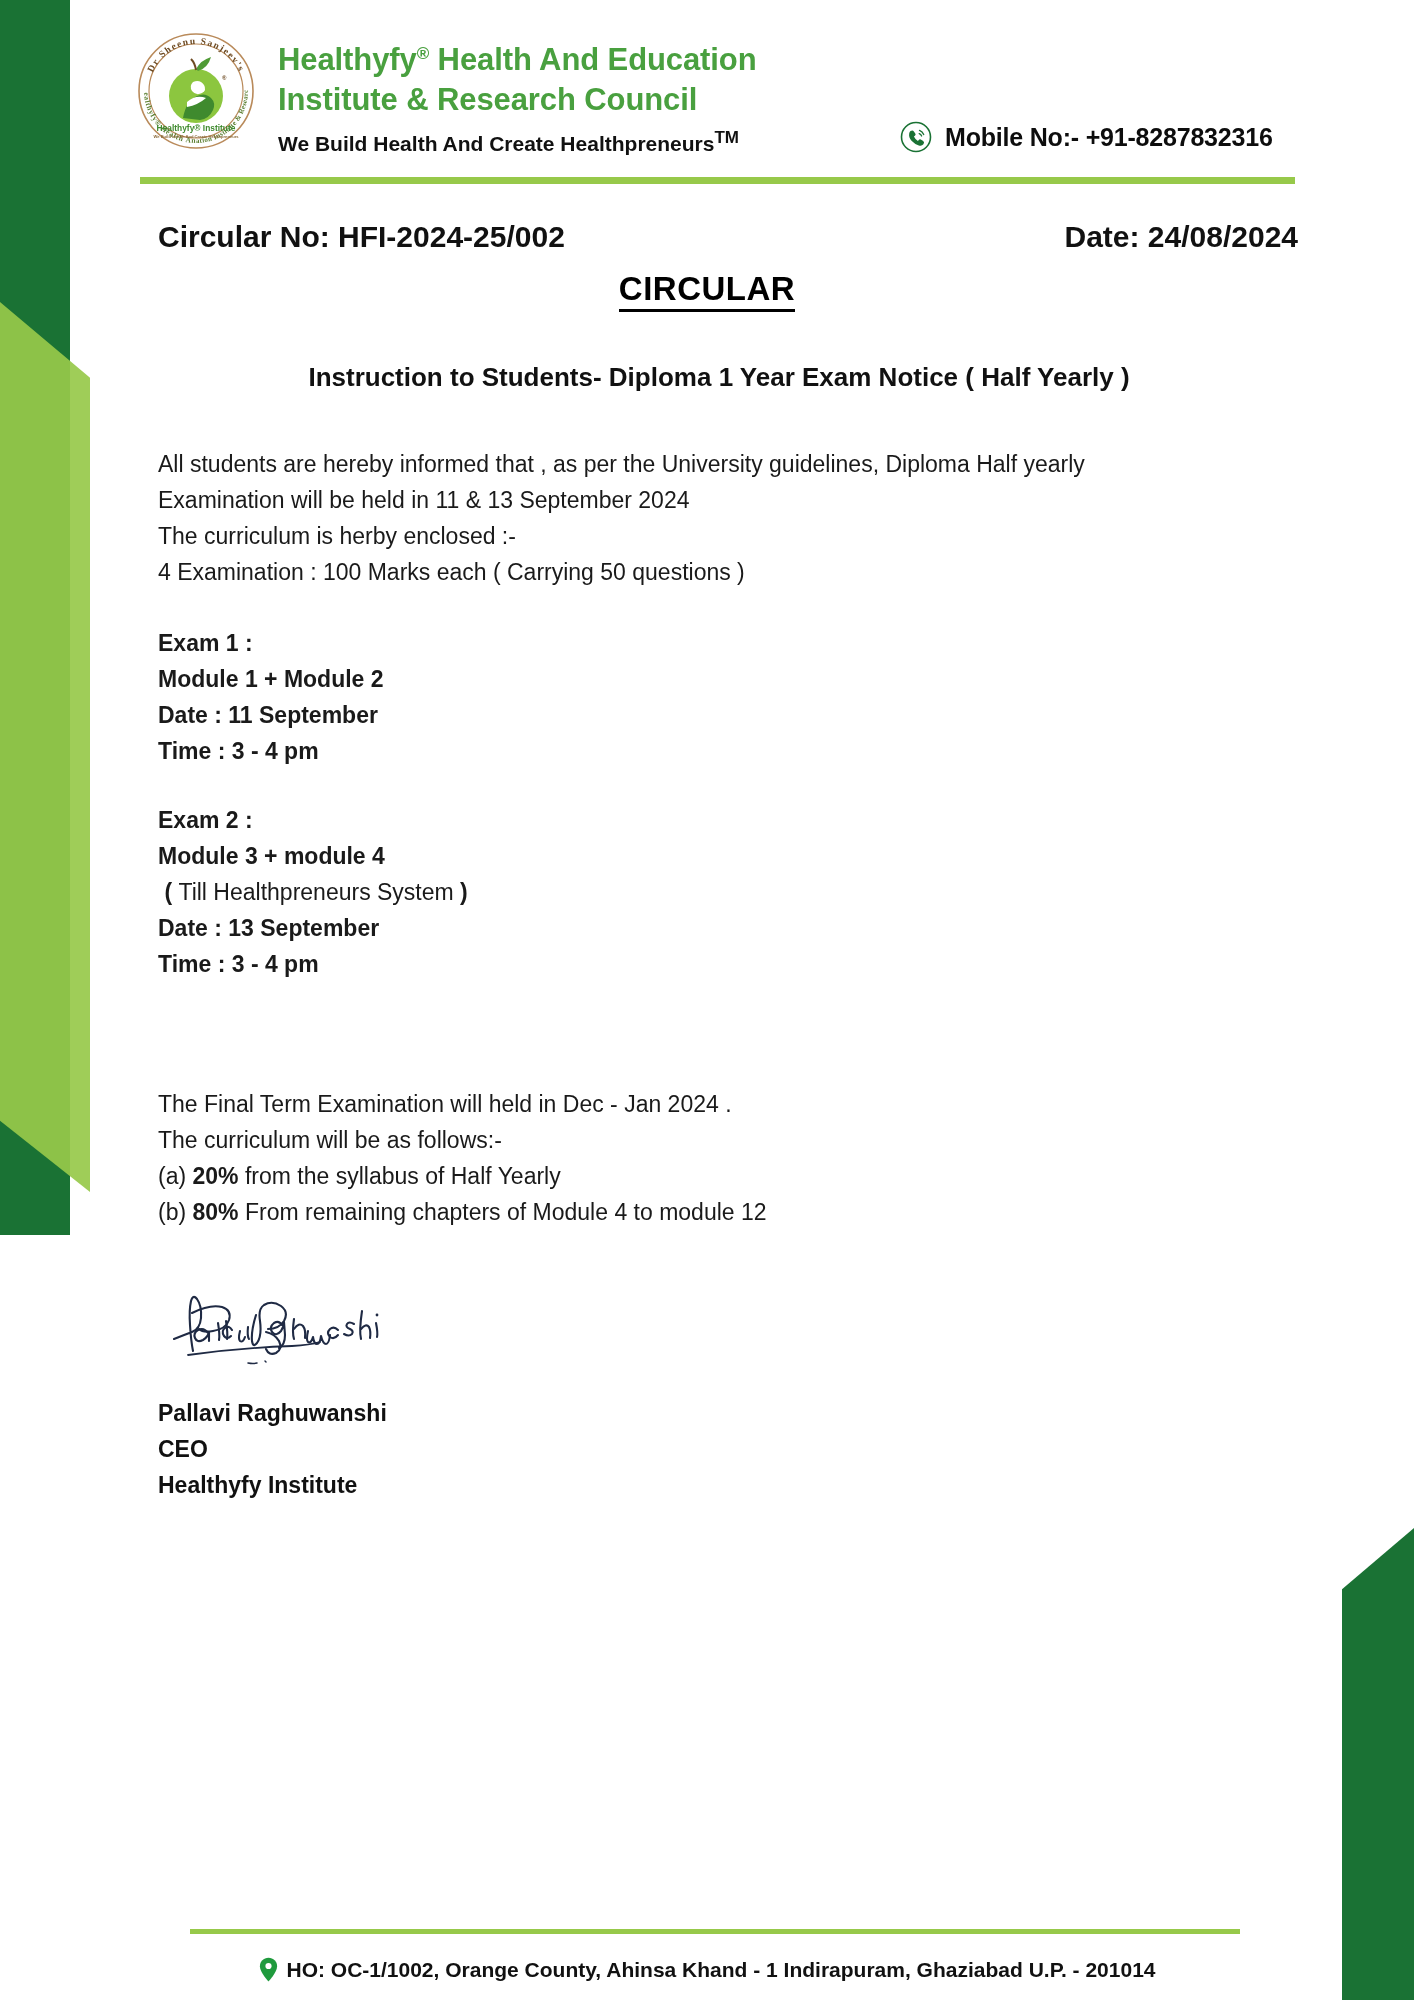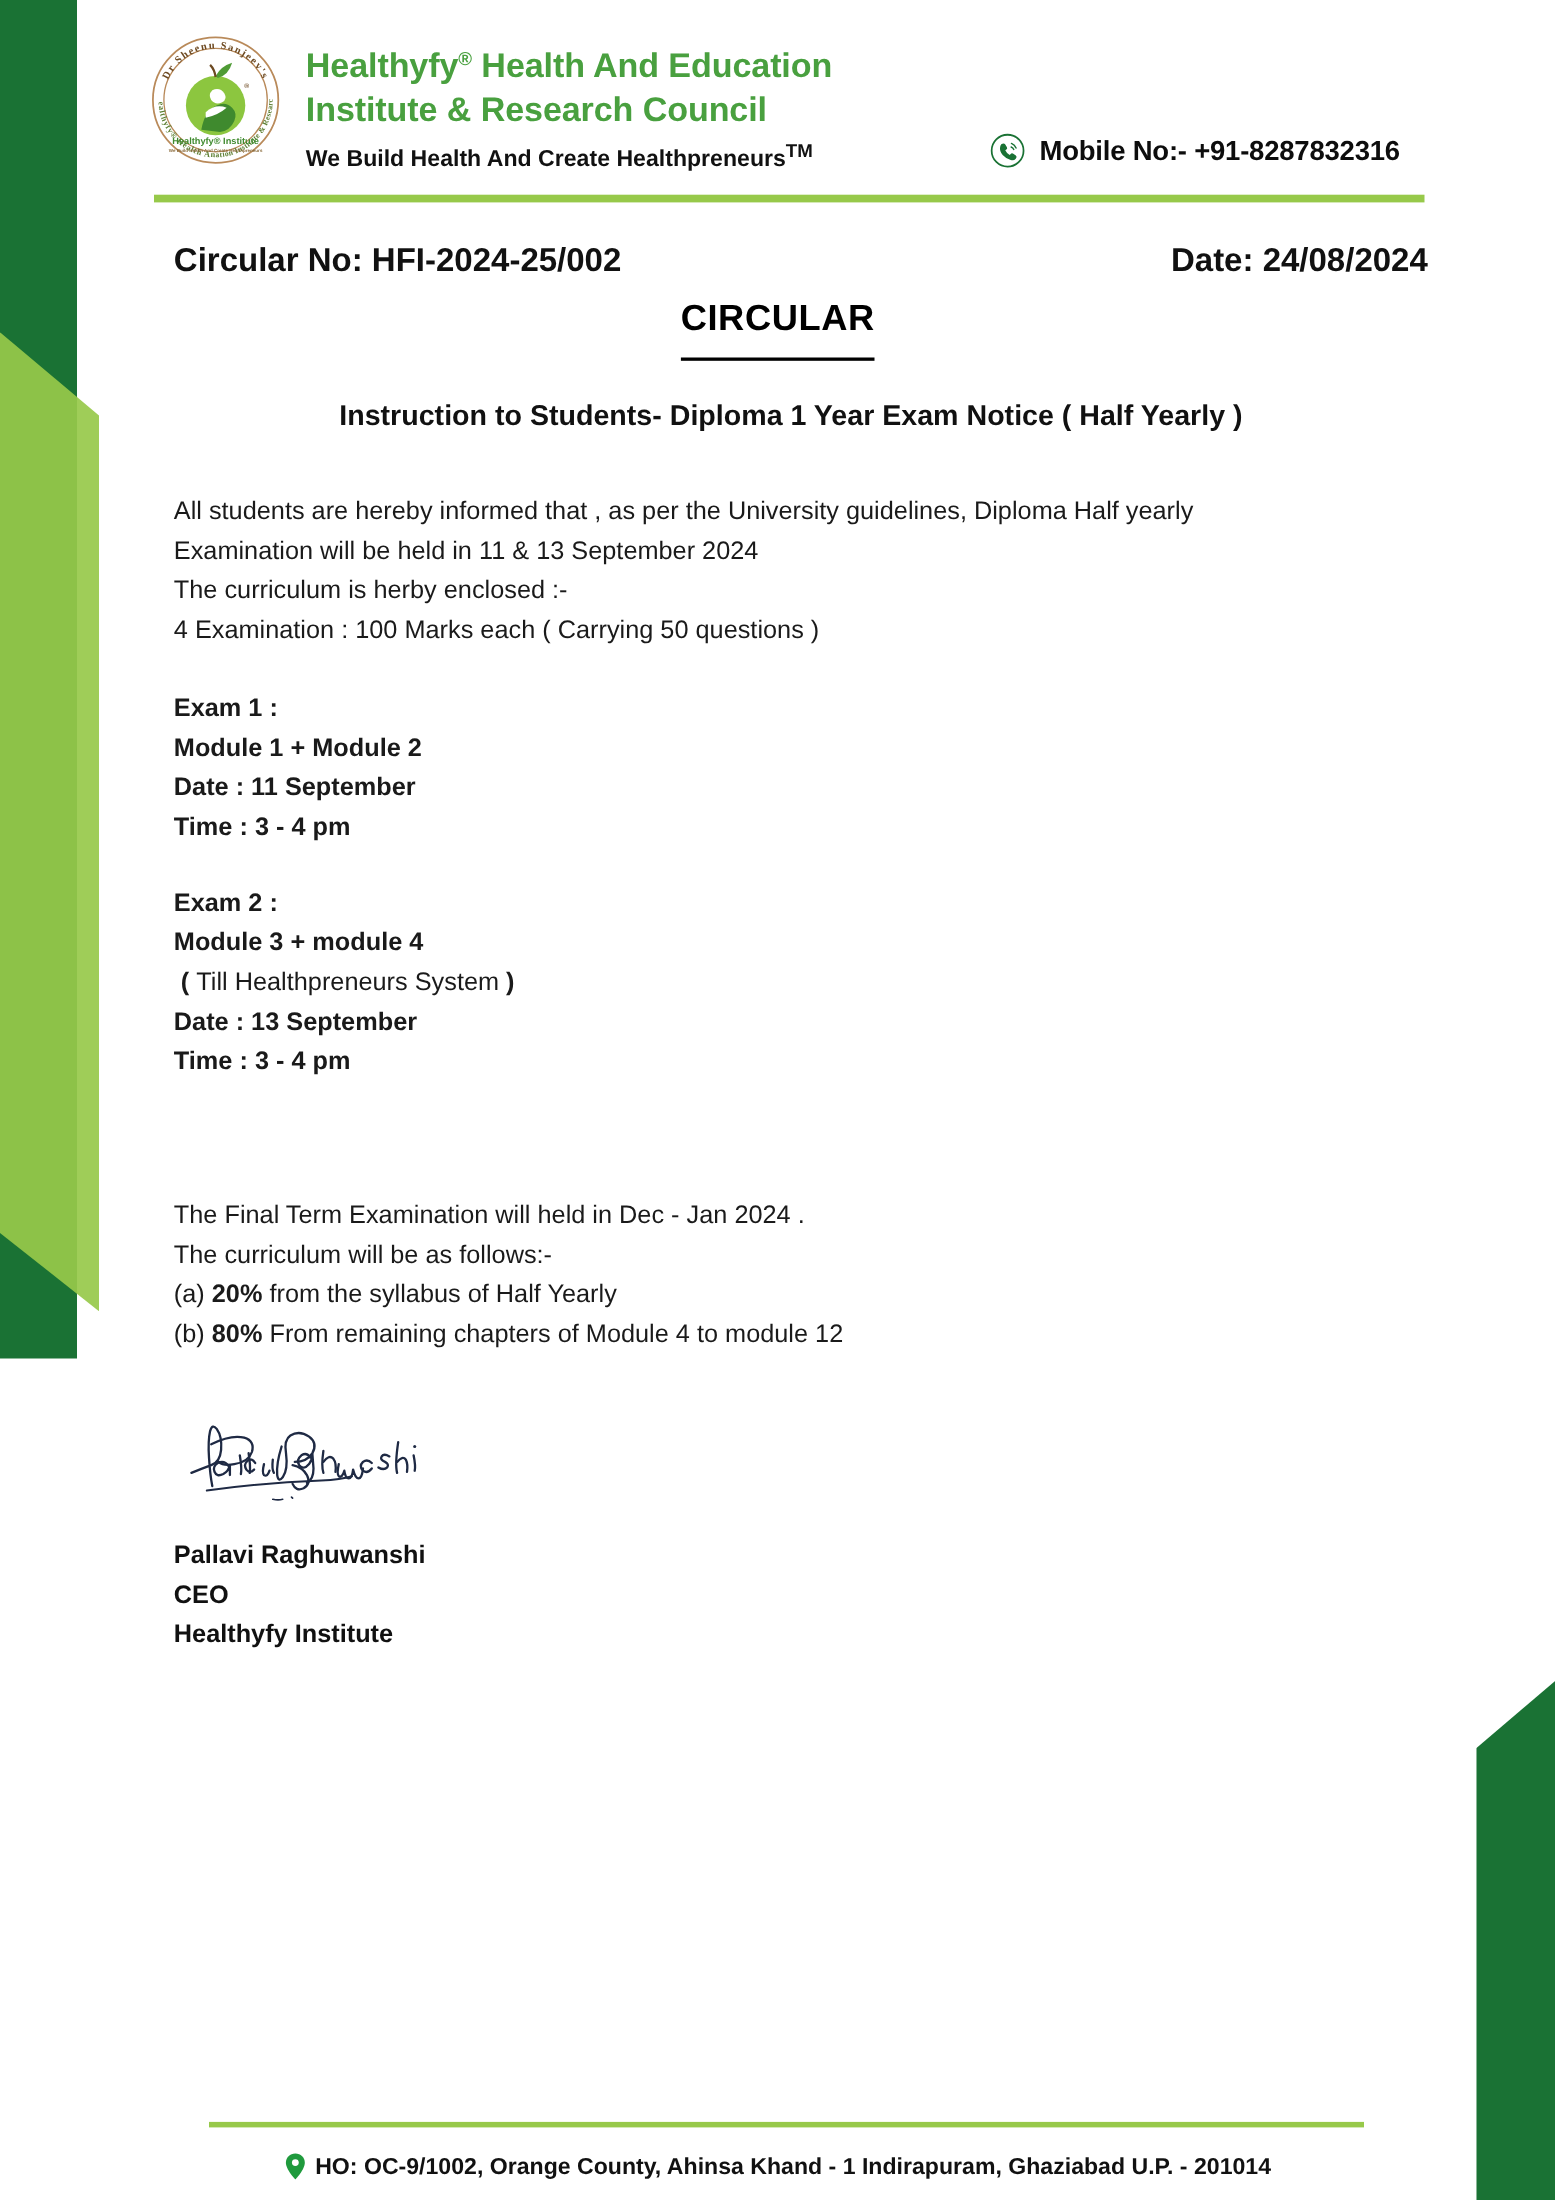--- a/index.html
+++ b/index.html
@@ -146,21 +146,21 @@
     left: 0; top: 270px;
     width: 1414px;
     text-align: center;
     font-size: 33px;
     font-weight: 700;
     color: #000000;
     letter-spacing: 0.5px;
   }
   .doc-title span {
     border-bottom: 3px solid #000;
-    padding-bottom: 18px;
+    padding-bottom: 2px;
   }
 
   .subtitle {
     position: absolute;
     left: 12px; top: 362px;
     width: 1414px;
     text-align: center;
     font-size: 26px;
     font-weight: 700;
     color: #111111;
@@ -364,16 +364,16 @@
     <div class="sign-name" style="margin-top:0">CEO</div>
     <div class="sign-name" style="margin-top:0">Healthyfy Institute</div>
   </div>
 
   <div class="footer-rule"></div>
   <div class="footer">
     <svg class="pin-icon" viewBox="0 0 19 25">
       <path d="M9.5 0.8 C4.6 0.8 0.9 4.5 0.9 9.2 C0.9 15.5 9.5 24.4 9.5 24.4 C9.5 24.4 18.1 15.5 18.1 9.2 C18.1 4.5 14.4 0.8 9.5 0.8 Z" fill="#1f9a3d"></path>
       <circle cx="9.5" cy="9" r="3.1" fill="#ffffff"></circle>
     </svg>
-    <div class="footer-text">HO: OC-9/1002, Orange County, Ahinsa Khand - 1 Indirapuram, Ghaziabad U.P. - 201014</div>
+    <div class="footer-text">HO: OC-1/1002, Orange County, Ahinsa Khand - 1 Indirapuram, Ghaziabad U.P. - 201014</div>
   </div>
 
 </div>
 
 </body></html>

